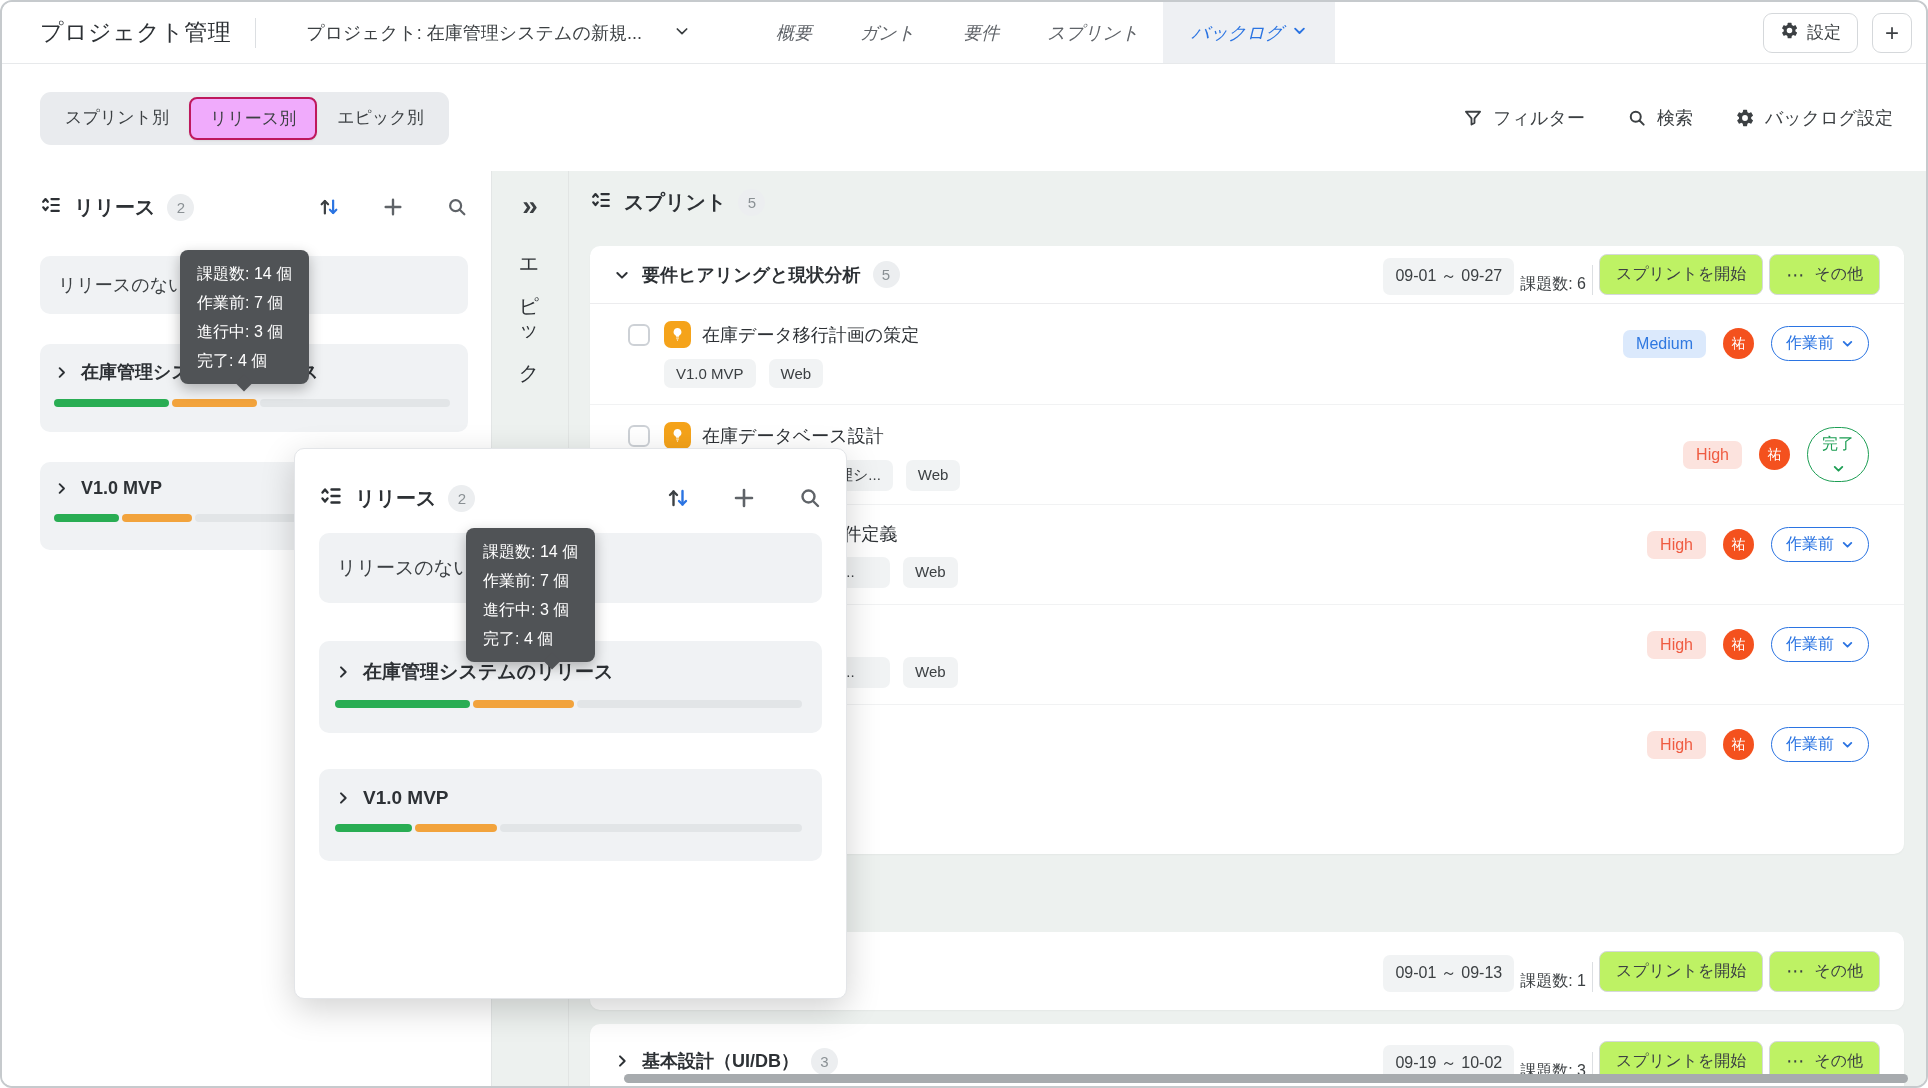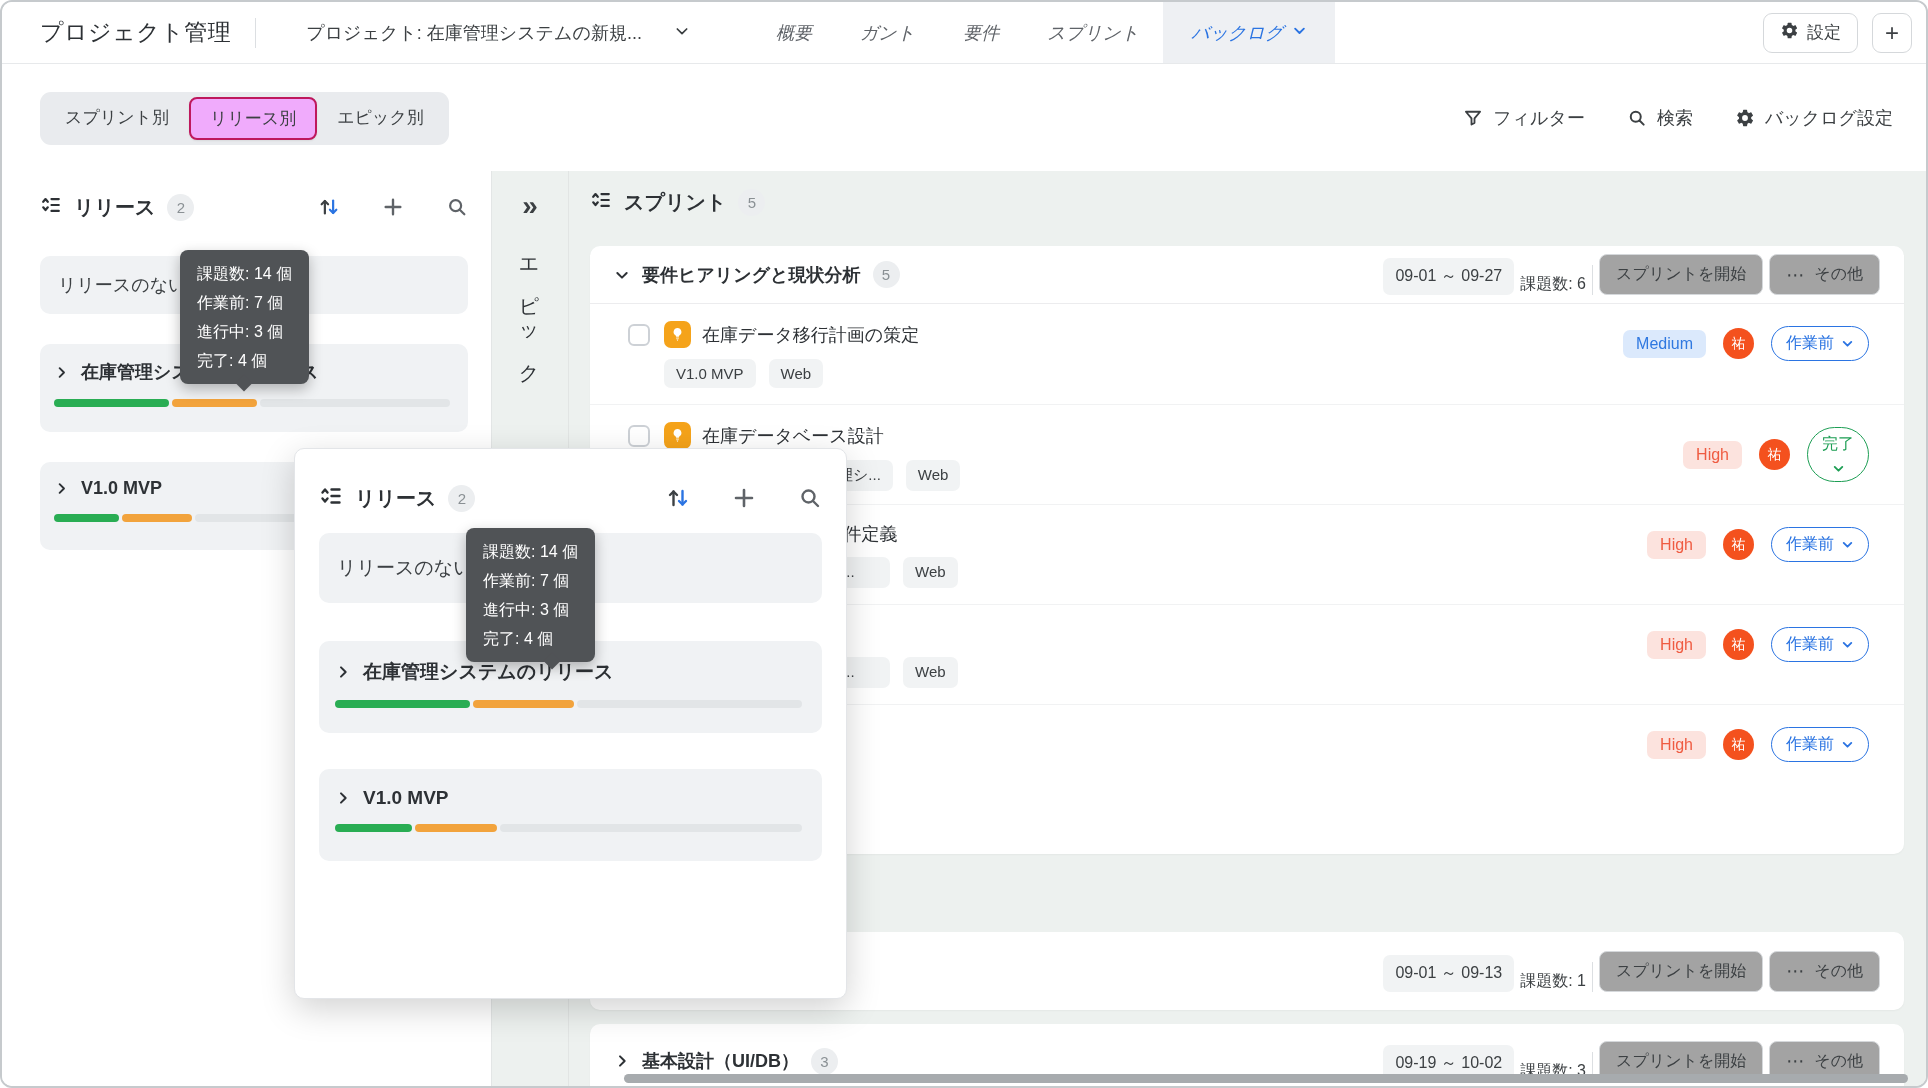--- a/index.html
+++ b/index.html
@@ -69,21 +69,21 @@
 
   .sprint-card { background:#fff; border-radius:10px; margin-top:28px; box-shadow:0 1px 2px rgba(0,0,0,.04); }
   .card-header { display:flex; align-items:center; height:58px; padding:0 24px; }
   .card-header.bordered { border-bottom:1px solid #ececee; }
   .chev { display:grid; place-items:center; cursor:pointer; }
   .group-name { font-size:18px; font-weight:bold; color:#2d3135; margin-left:12px; }
   .group-meta { margin-left:auto; display:flex; align-items:flex-end; gap:6px; }
   .date-chip { background:#f1f3f4; border-radius:7px; padding:8px 12px; font-size:16px; color:#3c4043; white-space:nowrap; }
   .issues-label { font-size:16px; color:#3c4043; white-space:nowrap; }
   .meta-divider { width:1px; height:30px; background:#dcdfe2; }
-  .card-btn { display:flex; align-items:center; gap:9px; background:#a3a3a3; border:1px solid #d5d8db; border-radius:8px;
+  .card-btn { display:flex; align-items:center; gap:9px; background:#bef264; border:1px solid #d5d8db; border-radius:8px;
               height:41px; padding:0 16px; font-size:16px; color:#3c4043; cursor:pointer; white-space:nowrap; }
   .dots { font-size:18px; letter-spacing:1px; color:#3c4043; }
 
   .s-item { position:relative; height:100px; }
   .s-item + .s-item { border-top:1px solid #f1f2f3; }
   .item-main { display:flex; align-items:center; padding-top:17px; margin-left:38px; }
   .checkbox { width:22px; height:22px; border:2px solid #cdd1d6; border-radius:6px; background:#fff; cursor:pointer; flex:none; }
   .bulb { width:27px; height:27px; background:#f5a31a; border-radius:7px; display:grid; place-items:center; margin-left:14px; flex:none; }
   .item-title { font-size:18px; color:#2d3135; margin-left:11px; cursor:pointer; white-space:nowrap; }
   .item-tags { display:flex; gap:13px; margin-left:74px; margin-top:11px; }

